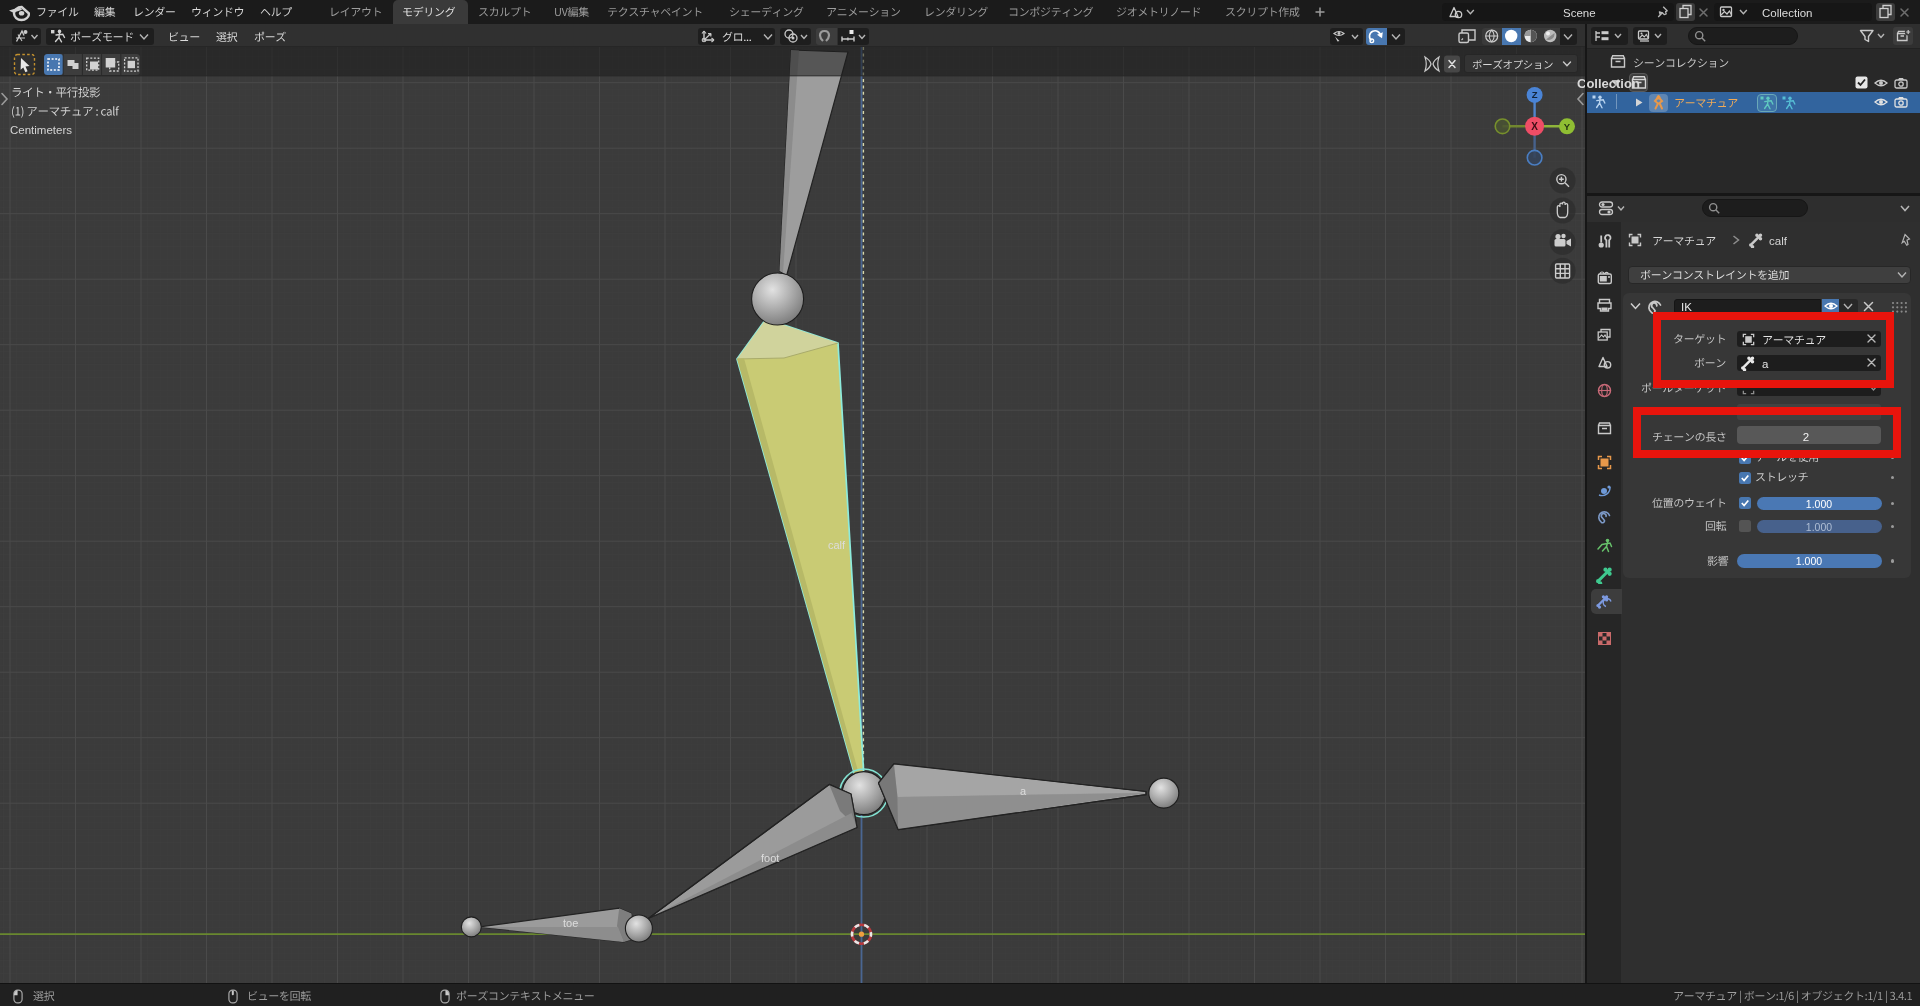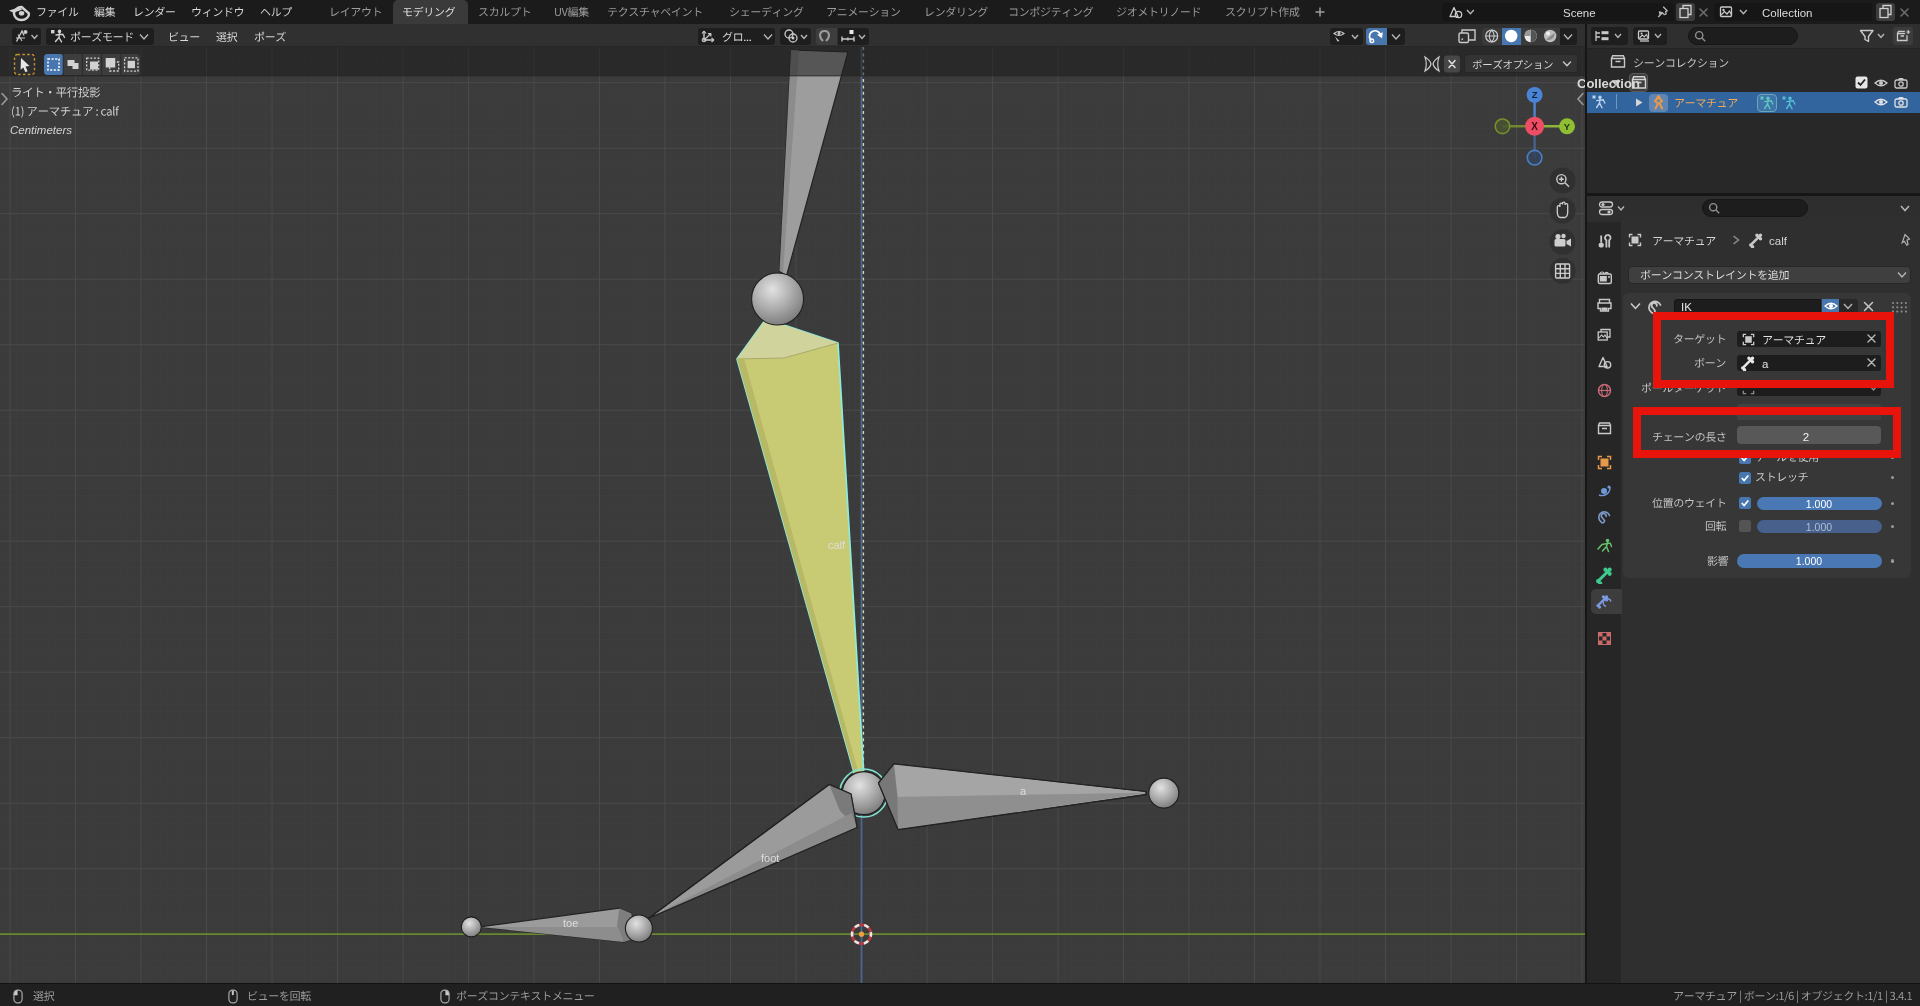--- a/index.html
+++ b/index.html
@@ -90,21 +90,21 @@
   </svg>
 <svg class="abs" style="left:1562px;top:60px" width="10" height="8" viewBox="0 0 10 8">
     <path d="M1.5,2 L5,5.8 L8.5,2" fill="none" stroke="#c9c9c9" stroke-width="1.4" stroke-linecap="round"></path>
   </svg>
 <svg style="position:absolute;left:11.0px;top:85.0px;overflow:visible" width="89.2" height="15.5" viewBox="0 -11.5 89.2 15.5">
     <path d="M2.7 -8.6Q2.9 -8.5 3.2 -8.5Q3.4 -8.5 3.7 -8.5Q3.9 -8.5 4.3 -8.5Q4.8 -8.5 5.4 -8.5Q5.9 -8.5 6.5 -8.5Q7.1 -8.5 7.6 -8.5Q8.0 -8.5 8.2 -8.5Q8.5 -8.5 8.8 -8.5Q9.0 -8.5 9.3 -8.6V-7.6Q9.0 -7.6 8.8 -7.6Q8.5 -7.6 8.2 -7.6Q8.0 -7.6 7.6 -7.6Q7.1 -7.6 6.5 -7.6Q5.9 -7.6 5.4 -7.6Q4.8 -7.6 4.3 -7.6Q3.9 -7.6 3.7 -7.6Q3.4 -7.6 3.2 -7.6Q2.9 -7.6 2.7 -7.6ZM10.1 -5.5Q10.1 -5.5 10.0 -5.4Q10.0 -5.3 9.9 -5.2Q9.7 -4.3 9.3 -3.5Q8.9 -2.6 8.3 -1.9Q7.4 -0.9 6.3 -0.4Q5.2 0.2 4.2 0.5L3.4 -0.3Q4.7 -0.6 5.7 -1.1Q6.8 -1.7 7.5 -2.5Q8.0 -3.0 8.4 -3.7Q8.7 -4.4 8.9 -5.0Q8.7 -5.0 8.4 -5.0Q8.0 -5.0 7.5 -5.0Q7.0 -5.0 6.4 -5.0Q5.9 -5.0 5.3 -5.0Q4.7 -5.0 4.2 -5.0Q3.6 -5.0 3.3 -5.0Q2.9 -5.0 2.8 -5.0Q2.5 -5.0 2.2 -5.0Q1.9 -5.0 1.6 -5.0V-5.9Q1.9 -5.9 2.2 -5.9Q2.5 -5.9 2.8 -5.9Q2.9 -5.9 3.2 -5.9Q3.6 -5.9 4.1 -5.9Q4.6 -5.9 5.2 -5.9Q5.8 -5.9 6.4 -5.9Q6.9 -5.9 7.5 -5.9Q8.0 -5.9 8.3 -5.9Q8.7 -5.9 8.8 -5.9Q9.0 -5.9 9.2 -5.9Q9.3 -5.9 9.4 -5.9Z M12.1 -4.2Q13.6 -4.6 14.9 -5.1Q16.2 -5.7 17.2 -6.3Q17.8 -6.7 18.3 -7.1Q18.9 -7.6 19.4 -8.0Q19.9 -8.5 20.3 -9.0L21.1 -8.3Q20.6 -7.8 20.0 -7.3Q19.5 -6.8 18.8 -6.3Q18.2 -5.9 17.5 -5.5Q16.9 -5.1 16.1 -4.7Q15.3 -4.3 14.4 -3.9Q13.5 -3.6 12.6 -3.3ZM17.0 -5.8 18.0 -6.1V-0.9Q18.0 -0.7 18.0 -0.4Q18.0 -0.2 18.0 0.0Q18.0 0.2 18.0 0.4H16.9Q16.9 0.2 16.9 0.0Q17.0 -0.2 17.0 -0.4Q17.0 -0.7 17.0 -0.9Z M26.2 -1.0Q26.2 -1.2 26.2 -1.7Q26.2 -2.1 26.2 -2.8Q26.2 -3.5 26.2 -4.2Q26.2 -5.0 26.2 -5.7Q26.2 -6.4 26.2 -6.9Q26.2 -7.5 26.2 -7.7Q26.2 -7.9 26.2 -8.3Q26.1 -8.6 26.1 -8.9H27.2Q27.2 -8.6 27.2 -8.3Q27.1 -8.0 27.1 -7.7Q27.1 -7.3 27.1 -6.6Q27.1 -6.0 27.1 -5.3Q27.1 -4.6 27.1 -3.9Q27.1 -3.2 27.1 -2.6Q27.1 -2.0 27.1 -1.6Q27.1 -1.2 27.1 -1.0Q27.1 -0.8 27.1 -0.6Q27.2 -0.3 27.2 -0.1Q27.2 0.2 27.2 0.3H26.1Q26.1 0.1 26.2 -0.3Q26.2 -0.7 26.2 -1.0ZM26.9 -5.9Q27.5 -5.7 28.2 -5.5Q28.9 -5.2 29.6 -5.0Q30.3 -4.7 30.9 -4.4Q31.6 -4.2 32.0 -3.9L31.6 -3.0Q31.2 -3.2 30.5 -3.5Q29.9 -3.8 29.3 -4.0Q28.6 -4.3 28.0 -4.5Q27.4 -4.7 26.9 -4.9Z M39.2 -5.6Q39.5 -5.6 39.8 -5.4Q40.1 -5.3 40.3 -5.0Q40.4 -4.7 40.4 -4.4Q40.4 -4.0 40.3 -3.8Q40.1 -3.5 39.8 -3.3Q39.5 -3.1 39.2 -3.1Q38.9 -3.1 38.6 -3.3Q38.3 -3.5 38.1 -3.8Q38.0 -4.0 38.0 -4.4Q38.0 -4.7 38.1 -5.0Q38.3 -5.3 38.6 -5.4Q38.9 -5.6 39.2 -5.6Z M45.8 -8.9H54.9V-8.0H45.8ZM45.2 -4.0H55.5V-3.1H45.2ZM46.6 -7.2 47.4 -7.5Q47.6 -7.1 47.8 -6.6Q48.1 -6.1 48.2 -5.7Q48.4 -5.2 48.5 -4.9L47.7 -4.6Q47.6 -4.9 47.4 -5.4Q47.2 -5.8 47.0 -6.3Q46.8 -6.8 46.6 -7.2ZM53.3 -7.5 54.2 -7.3Q54.0 -6.8 53.7 -6.3Q53.5 -5.8 53.2 -5.4Q53.0 -4.9 52.8 -4.6L52.0 -4.8Q52.2 -5.2 52.5 -5.6Q52.7 -6.1 52.9 -6.6Q53.1 -7.1 53.3 -7.5ZM49.9 -8.6H50.8V0.9H49.9Z M60.8 -9.0H66.4V-8.1H60.8ZM64.1 -5.5H65.0V-0.2Q65.0 0.2 64.9 0.4Q64.8 0.6 64.5 0.8Q64.2 0.8 63.7 0.9Q63.2 0.9 62.3 0.9Q62.3 0.7 62.2 0.5Q62.1 0.2 62.0 0.0Q62.4 0.1 62.8 0.1Q63.2 0.1 63.4 0.1Q63.7 0.1 63.8 0.1Q64.0 0.0 64.1 -0.0Q64.1 -0.1 64.1 -0.2ZM60.3 -5.8H66.7V-5.0H60.3ZM58.0 -4.9 58.7 -5.7 58.8 -5.6V1.0H58.0ZM59.3 -7.2 60.1 -6.9Q59.7 -6.2 59.1 -5.5Q58.5 -4.7 57.9 -4.1Q57.3 -3.5 56.6 -3.0Q56.6 -3.1 56.5 -3.2Q56.4 -3.3 56.2 -3.5Q56.1 -3.6 56.0 -3.7Q56.6 -4.1 57.2 -4.7Q57.8 -5.3 58.4 -5.9Q58.9 -6.5 59.3 -7.2ZM58.8 -9.7 59.6 -9.3Q59.3 -8.8 58.8 -8.3Q58.3 -7.8 57.7 -7.3Q57.2 -6.8 56.7 -6.5Q56.6 -6.6 56.5 -6.7Q56.4 -6.8 56.3 -6.9Q56.2 -7.1 56.2 -7.2Q56.6 -7.5 57.1 -7.9Q57.6 -8.3 58.1 -8.8Q58.5 -9.3 58.8 -9.7Z M72.4 -9.2H73.2V-8.0Q73.2 -7.5 73.1 -7.0Q73.0 -6.4 72.6 -5.9Q72.3 -5.3 71.6 -4.9Q71.6 -5.0 71.5 -5.1Q71.4 -5.3 71.3 -5.4Q71.1 -5.5 71.1 -5.5Q71.6 -5.9 71.9 -6.3Q72.2 -6.8 72.3 -7.2Q72.4 -7.6 72.4 -8.0ZM72.8 -9.2H75.8V-8.4H72.8ZM75.4 -9.2H76.2V-6.4Q76.2 -6.2 76.2 -6.2Q76.3 -6.1 76.4 -6.1Q76.5 -6.1 76.6 -6.1Q76.7 -6.1 76.9 -6.1Q77.0 -6.1 77.1 -6.1Q77.2 -6.1 77.2 -6.2Q77.3 -6.3 77.3 -6.6Q77.3 -6.9 77.3 -7.5Q77.5 -7.4 77.7 -7.3Q77.9 -7.2 78.1 -7.2Q78.0 -6.5 78.0 -6.1Q77.9 -5.7 77.7 -5.6Q77.5 -5.4 77.2 -5.4Q77.1 -5.4 76.9 -5.4Q76.7 -5.4 76.6 -5.4Q76.4 -5.4 76.3 -5.4Q75.9 -5.4 75.7 -5.5Q75.5 -5.6 75.5 -5.8Q75.4 -6.0 75.4 -6.4ZM71.7 -4.7H76.6V-3.9H71.7ZM76.4 -4.7H76.5L76.7 -4.7L77.2 -4.5Q76.9 -3.3 76.3 -2.4Q75.7 -1.6 74.9 -0.9Q74.1 -0.2 73.1 0.2Q72.2 0.7 71.1 0.9Q71.1 0.8 71.0 0.7Q70.9 0.5 70.8 0.4Q70.8 0.2 70.7 0.2Q71.6 -0.1 72.5 -0.5Q73.4 -0.9 74.2 -1.4Q74.9 -2.0 75.5 -2.8Q76.1 -3.6 76.4 -4.5ZM72.9 -3.9Q73.5 -2.4 74.8 -1.3Q76.2 -0.3 78.1 0.1Q78.0 0.2 77.9 0.4Q77.8 0.5 77.7 0.7Q77.6 0.8 77.5 0.9Q75.6 0.4 74.2 -0.7Q72.8 -1.9 72.1 -3.7ZM67.3 -3.5Q67.8 -3.6 68.4 -3.8Q69.0 -4.0 69.7 -4.2Q70.4 -4.4 71.1 -4.6L71.2 -3.9Q70.3 -3.5 69.3 -3.2Q68.3 -2.9 67.6 -2.6ZM67.4 -7.4H71.2V-6.6H67.4ZM69.1 -9.7H69.9V-0.1Q69.9 0.3 69.9 0.5Q69.8 0.7 69.5 0.8Q69.3 0.9 68.9 0.9Q68.6 0.9 68.0 0.9Q68.0 0.7 67.9 0.5Q67.8 0.3 67.7 0.1Q68.1 0.1 68.4 0.1Q68.8 0.1 68.9 0.1Q69.0 0.1 69.0 0.1Q69.1 0.0 69.1 -0.1Z M78.6 -5.5H85.1V-4.8H78.6ZM81.5 -6.3H82.3V-5.1H81.5ZM80.2 -3.5V-2.4H83.6V-3.5ZM79.5 -4.1H84.4V-1.8H79.5ZM80.1 -7.4V-6.7H83.7V-7.4ZM80.1 -8.7V-8.0H83.7V-8.7ZM79.4 -9.2H84.5V-6.2H79.4ZM81.5 -2.2H82.3V0.1Q82.3 0.4 82.2 0.5Q82.1 0.7 81.9 0.8Q81.7 0.9 81.3 0.9Q81.0 0.9 80.5 0.9Q80.5 0.8 80.4 0.6Q80.3 0.4 80.2 0.2Q80.6 0.2 80.9 0.2Q81.2 0.2 81.3 0.2Q81.4 0.2 81.4 0.2Q81.5 0.2 81.5 0.1ZM79.8 -1.5 80.5 -1.3Q80.3 -0.8 79.9 -0.3Q79.6 0.2 79.2 0.6Q79.1 0.5 79.0 0.4Q78.9 0.4 78.7 0.3Q78.6 0.2 78.5 0.1Q78.9 -0.2 79.3 -0.6Q79.6 -1.0 79.8 -1.5ZM83.0 -1.2 83.6 -1.5Q84.0 -1.1 84.3 -0.7Q84.7 -0.3 84.9 0.1L84.2 0.4Q84.1 0.2 83.9 -0.1Q83.7 -0.3 83.5 -0.6Q83.2 -0.9 83.0 -1.2ZM87.8 -9.5 88.6 -9.1Q88.2 -8.6 87.7 -8.1Q87.2 -7.6 86.7 -7.2Q86.1 -6.8 85.6 -6.5Q85.5 -6.6 85.3 -6.8Q85.1 -7.0 85.0 -7.1Q85.5 -7.4 86.0 -7.8Q86.5 -8.1 87.0 -8.6Q87.5 -9.0 87.8 -9.5ZM88.1 -6.3 88.9 -5.9Q88.5 -5.4 87.9 -4.9Q87.4 -4.4 86.8 -3.9Q86.2 -3.5 85.6 -3.2Q85.5 -3.3 85.3 -3.5Q85.2 -3.7 85.0 -3.8Q85.5 -4.1 86.1 -4.5Q86.7 -4.9 87.2 -5.3Q87.7 -5.8 88.1 -6.3ZM88.4 -3.0 89.2 -2.7Q88.8 -1.9 88.2 -1.3Q87.5 -0.6 86.8 -0.0Q86.0 0.5 85.2 0.9Q85.1 0.7 84.9 0.5Q84.7 0.3 84.5 0.2Q85.3 -0.1 86.1 -0.6Q86.8 -1.1 87.4 -1.7Q88.0 -2.3 88.4 -3.0Z" fill="#d4d4d4"></path>
   </svg>
 <svg style="position:absolute;left:11.0px;top:104.0px;overflow:visible" width="107.5" height="15.5" viewBox="0 -11.5 107.5 15.5">
     <path d="M2.8 2.3Q2.0 1.0 1.5 -0.5Q1.1 -1.9 1.1 -3.6Q1.1 -5.3 1.5 -6.7Q2.0 -8.1 2.8 -9.4L3.4 -9.1Q2.7 -7.9 2.3 -6.5Q1.9 -5.0 1.9 -3.6Q1.9 -2.1 2.3 -0.7Q2.7 0.7 3.4 2.0Z M4.6 0.0V-0.9H6.4V-7.2H4.9V-7.8Q5.5 -7.9 5.9 -8.1Q6.3 -8.2 6.7 -8.4H7.5V-0.9H9.2V0.0Z M10.7 2.3 10.1 2.0Q10.8 0.7 11.2 -0.7Q11.5 -2.1 11.5 -3.6Q11.5 -5.0 11.2 -6.5Q10.8 -7.9 10.1 -9.1L10.7 -9.4Q11.5 -8.1 12.0 -6.7Q12.4 -5.3 12.4 -3.6Q12.4 -1.9 12.0 -0.5Q11.5 1.0 10.7 2.3Z M26.0 -7.8Q26.0 -7.7 25.9 -7.6Q25.8 -7.5 25.7 -7.4Q25.5 -7.0 25.1 -6.4Q24.6 -5.8 24.1 -5.2Q23.5 -4.6 22.9 -4.2L22.1 -4.8Q22.5 -5.0 22.9 -5.4Q23.3 -5.7 23.6 -6.0Q24.0 -6.4 24.2 -6.8Q24.5 -7.1 24.6 -7.4Q24.4 -7.4 24.0 -7.4Q23.6 -7.4 23.1 -7.4Q22.5 -7.4 21.9 -7.4Q21.2 -7.4 20.6 -7.4Q20.0 -7.4 19.5 -7.4Q18.9 -7.4 18.6 -7.4Q18.2 -7.4 18.1 -7.4Q17.7 -7.4 17.4 -7.4Q17.1 -7.3 16.8 -7.3V-8.3Q17.1 -8.3 17.4 -8.3Q17.7 -8.2 18.1 -8.2Q18.2 -8.2 18.6 -8.2Q18.9 -8.2 19.5 -8.2Q20.0 -8.2 20.7 -8.2Q21.3 -8.2 22.0 -8.2Q22.6 -8.2 23.2 -8.2Q23.7 -8.2 24.1 -8.2Q24.5 -8.2 24.7 -8.2Q24.8 -8.2 24.9 -8.3Q25.1 -8.3 25.2 -8.3Q25.4 -8.3 25.5 -8.3ZM21.4 -6.3Q21.4 -5.3 21.4 -4.5Q21.3 -3.7 21.2 -3.0Q21.0 -2.3 20.6 -1.7Q20.3 -1.1 19.7 -0.5Q19.1 -0.0 18.2 0.4L17.4 -0.3Q17.6 -0.3 17.9 -0.5Q18.2 -0.6 18.4 -0.8Q19.1 -1.2 19.5 -1.7Q19.9 -2.2 20.1 -2.8Q20.3 -3.4 20.4 -4.0Q20.5 -4.7 20.5 -5.4Q20.5 -5.6 20.5 -5.8Q20.4 -6.0 20.4 -6.3Z M27.7 -5.0Q27.8 -5.0 28.1 -5.0Q28.3 -4.9 28.6 -4.9Q28.9 -4.9 29.3 -4.9Q29.4 -4.9 29.8 -4.9Q30.2 -4.9 30.7 -4.9Q31.2 -4.9 31.8 -4.9Q32.4 -4.9 33.0 -4.9Q33.6 -4.9 34.1 -4.9Q34.6 -4.9 35.0 -4.9Q35.4 -4.9 35.6 -4.9Q36.0 -4.9 36.3 -4.9Q36.6 -5.0 36.8 -5.0V-3.9Q36.6 -3.9 36.3 -3.9Q36.0 -3.9 35.6 -3.9Q35.4 -3.9 35.0 -3.9Q34.6 -3.9 34.1 -3.9Q33.6 -3.9 33.0 -3.9Q32.4 -3.9 31.8 -3.9Q31.2 -3.9 30.7 -3.9Q30.2 -3.9 29.8 -3.9Q29.4 -3.9 29.3 -3.9Q28.8 -3.9 28.4 -3.9Q27.9 -3.9 27.7 -3.9Z M48.3 -7.3Q48.2 -7.2 48.2 -7.1Q48.1 -7.0 48.0 -6.9Q47.7 -6.4 47.2 -5.8Q46.8 -5.2 46.2 -4.5Q45.6 -3.9 45.0 -3.2Q44.3 -2.6 43.5 -2.0L42.8 -2.7Q43.5 -3.2 44.1 -3.7Q44.7 -4.3 45.3 -4.9Q45.8 -5.4 46.1 -6.0Q46.5 -6.5 46.8 -6.9Q46.5 -6.9 46.1 -6.9Q45.7 -6.9 45.1 -6.9Q44.5 -6.9 43.9 -6.9Q43.2 -6.9 42.6 -6.9Q42.0 -6.9 41.4 -6.9Q40.9 -6.9 40.5 -6.9Q40.1 -6.9 40.0 -6.9Q39.8 -6.9 39.5 -6.9Q39.3 -6.9 39.1 -6.9Q38.9 -6.9 38.8 -6.8V-7.9Q39.0 -7.9 39.2 -7.8Q39.4 -7.8 39.6 -7.8Q39.8 -7.8 40.0 -7.8Q40.1 -7.8 40.5 -7.8Q40.9 -7.8 41.4 -7.8Q41.9 -7.8 42.6 -7.8Q43.2 -7.8 43.8 -7.8Q44.5 -7.8 45.1 -7.8Q45.7 -7.8 46.1 -7.8Q46.6 -7.8 46.8 -7.8Q47.3 -7.8 47.6 -7.9ZM42.9 -1.8Q42.6 -2.1 42.3 -2.4Q41.9 -2.7 41.6 -3.1Q41.2 -3.4 40.8 -3.7Q40.5 -3.9 40.3 -4.1L41.0 -4.7Q41.2 -4.6 41.5 -4.3Q41.9 -4.0 42.2 -3.7Q42.6 -3.4 43.0 -3.1Q43.4 -2.7 43.7 -2.4Q44.1 -2.1 44.5 -1.7Q44.9 -1.2 45.2 -0.8Q45.6 -0.5 45.8 -0.2L45.0 0.5Q44.8 0.2 44.4 -0.2Q44.1 -0.6 43.7 -1.0Q43.3 -1.5 42.9 -1.8Z M50.7 -8.0Q51.1 -8.0 51.8 -8.0Q52.5 -8.0 53.2 -8.0Q53.9 -8.1 54.6 -8.2Q55.0 -8.2 55.4 -8.3Q55.8 -8.4 56.2 -8.5Q56.6 -8.6 57.0 -8.6Q57.3 -8.7 57.5 -8.8L58.1 -8.0Q57.9 -8.0 57.8 -7.9Q57.6 -7.9 57.5 -7.9Q57.1 -7.8 56.7 -7.7Q56.3 -7.6 55.8 -7.5Q55.3 -7.4 54.8 -7.4Q54.2 -7.3 53.5 -7.2Q52.8 -7.2 52.1 -7.2Q51.4 -7.1 50.9 -7.1ZM51.3 -0.2Q52.3 -0.6 53.0 -1.3Q53.6 -1.9 53.9 -2.8Q54.3 -3.7 54.3 -4.9Q54.3 -4.9 54.3 -5.2Q54.3 -5.5 54.3 -6.1Q54.3 -6.7 54.3 -7.5L55.2 -7.6Q55.2 -7.4 55.2 -7.0Q55.2 -6.6 55.2 -6.3Q55.2 -5.9 55.2 -5.6Q55.2 -5.3 55.2 -5.1Q55.2 -4.9 55.2 -4.9Q55.2 -3.7 54.9 -2.7Q54.6 -1.7 54.0 -0.9Q53.3 -0.2 52.2 0.5ZM49.8 -5.3Q50.0 -5.2 50.3 -5.2Q50.5 -5.2 50.8 -5.2Q51.0 -5.2 51.4 -5.2Q51.9 -5.2 52.5 -5.2Q53.1 -5.2 53.9 -5.2Q54.6 -5.2 55.3 -5.2Q56.1 -5.2 56.7 -5.2Q57.3 -5.2 57.8 -5.2Q58.2 -5.2 58.4 -5.2Q58.5 -5.2 58.7 -5.2Q58.8 -5.2 59.0 -5.2Q59.2 -5.2 59.3 -5.3V-4.3Q59.1 -4.3 58.9 -4.3Q58.6 -4.3 58.4 -4.3Q58.2 -4.3 57.8 -4.3Q57.4 -4.3 56.7 -4.3Q56.1 -4.3 55.4 -4.3Q54.6 -4.3 53.9 -4.3Q53.2 -4.3 52.5 -4.3Q51.9 -4.3 51.4 -4.3Q51.0 -4.3 50.8 -4.3Q50.6 -4.3 50.3 -4.3Q50.0 -4.3 49.8 -4.3Z M68.4 -5.5Q68.4 -5.4 68.4 -5.3Q68.3 -5.2 68.3 -5.1Q68.3 -4.9 68.2 -4.4Q68.2 -4.0 68.1 -3.4Q68.0 -2.9 67.9 -2.3Q67.9 -1.8 67.8 -1.4Q67.7 -0.9 67.7 -0.7H66.7Q66.8 -0.9 66.8 -1.3Q66.9 -1.7 67.0 -2.2Q67.0 -2.7 67.1 -3.3Q67.2 -3.8 67.2 -4.2Q67.3 -4.6 67.3 -4.9Q67.1 -4.9 66.7 -4.9Q66.3 -4.9 65.8 -4.9Q65.3 -4.9 64.9 -4.9Q64.4 -4.9 64.1 -4.9Q63.7 -4.9 63.7 -4.9Q63.4 -4.9 63.2 -4.9Q62.9 -4.8 62.7 -4.8V-5.8Q62.9 -5.8 63.0 -5.8Q63.2 -5.7 63.3 -5.7Q63.5 -5.7 63.6 -5.7Q63.8 -5.7 64.1 -5.7Q64.4 -5.7 64.9 -5.7Q65.3 -5.7 65.8 -5.7Q66.2 -5.7 66.6 -5.7Q66.9 -5.7 67.1 -5.7Q67.2 -5.7 67.3 -5.7Q67.5 -5.8 67.6 -5.8Q67.7 -5.8 67.7 -5.8ZM61.6 -1.0Q61.9 -1.0 62.1 -1.0Q62.3 -1.0 62.6 -1.0Q62.8 -1.0 63.2 -1.0Q63.7 -1.0 64.4 -1.0Q65.0 -1.0 65.7 -1.0Q66.5 -1.0 67.1 -1.0Q67.8 -1.0 68.2 -1.0Q68.7 -1.0 68.9 -1.0Q69.1 -1.0 69.3 -1.0Q69.6 -1.0 69.8 -1.0V-0.1Q69.7 -0.1 69.5 -0.1Q69.4 -0.1 69.2 -0.1Q69.0 -0.1 68.9 -0.1Q68.7 -0.1 68.3 -0.1Q67.8 -0.1 67.1 -0.1Q66.4 -0.1 65.7 -0.1Q65.0 -0.1 64.3 -0.1Q63.7 -0.1 63.2 -0.1Q62.7 -0.1 62.6 -0.1Q62.3 -0.1 62.1 -0.1Q61.9 -0.1 61.6 -0.1Z M81.8 -7.8Q81.7 -7.7 81.6 -7.6Q81.5 -7.5 81.5 -7.4Q81.3 -7.0 80.8 -6.4Q80.4 -5.8 79.8 -5.2Q79.3 -4.6 78.6 -4.2L77.9 -4.8Q78.3 -5.0 78.6 -5.4Q79.0 -5.7 79.4 -6.0Q79.7 -6.4 80.0 -6.8Q80.2 -7.1 80.4 -7.4Q80.2 -7.4 79.8 -7.4Q79.4 -7.4 78.8 -7.4Q78.3 -7.4 77.6 -7.4Q77.0 -7.4 76.4 -7.4Q75.7 -7.4 75.2 -7.4Q74.7 -7.4 74.3 -7.4Q73.9 -7.4 73.8 -7.4Q73.5 -7.4 73.2 -7.4Q72.8 -7.3 72.5 -7.3V-8.3Q72.8 -8.3 73.2 -8.3Q73.5 -8.2 73.8 -8.2Q73.9 -8.2 74.3 -8.2Q74.7 -8.2 75.2 -8.2Q75.8 -8.2 76.4 -8.2Q77.1 -8.2 77.7 -8.2Q78.3 -8.2 78.9 -8.2Q79.5 -8.2 79.9 -8.2Q80.3 -8.2 80.4 -8.2Q80.5 -8.2 80.7 -8.3Q80.8 -8.3 81.0 -8.3Q81.1 -8.3 81.2 -8.3ZM77.2 -6.3Q77.2 -5.3 77.1 -4.5Q77.1 -3.7 76.9 -3.0Q76.7 -2.3 76.4 -1.7Q76.0 -1.1 75.5 -0.5Q74.9 -0.0 74.0 0.4L73.1 -0.3Q73.4 -0.3 73.7 -0.5Q73.9 -0.6 74.2 -0.8Q74.8 -1.2 75.3 -1.7Q75.7 -2.2 75.9 -2.8Q76.1 -3.4 76.1 -4.0Q76.2 -4.7 76.2 -5.4Q76.2 -5.6 76.2 -5.8Q76.2 -6.0 76.2 -6.3Z M86.1 -4.5Q85.7 -4.5 85.5 -4.7Q85.3 -4.9 85.3 -5.3Q85.3 -5.7 85.5 -5.9Q85.7 -6.1 86.1 -6.1Q86.4 -6.1 86.6 -5.9Q86.8 -5.7 86.8 -5.3Q86.8 -4.9 86.6 -4.7Q86.4 -4.5 86.1 -4.5ZM86.1 0.2Q85.7 0.2 85.5 -0.1Q85.3 -0.3 85.3 -0.6Q85.3 -1.0 85.5 -1.2Q85.7 -1.5 86.1 -1.5Q86.4 -1.5 86.6 -1.2Q86.8 -1.0 86.8 -0.6Q86.8 -0.3 86.6 -0.1Q86.4 0.2 86.1 0.2Z M93.0 0.2Q92.2 0.2 91.6 -0.2Q90.9 -0.6 90.5 -1.4Q90.1 -2.1 90.1 -3.1Q90.1 -4.2 90.5 -4.9Q91.0 -5.6 91.6 -6.0Q92.3 -6.4 93.1 -6.4Q93.7 -6.4 94.2 -6.2Q94.6 -6.0 95.0 -5.7L94.4 -5.0Q94.2 -5.2 93.8 -5.4Q93.5 -5.5 93.2 -5.5Q92.6 -5.5 92.2 -5.2Q91.7 -4.9 91.5 -4.4Q91.2 -3.8 91.2 -3.1Q91.2 -2.4 91.5 -1.9Q91.7 -1.3 92.1 -1.0Q92.6 -0.7 93.1 -0.7Q93.6 -0.7 93.9 -0.9Q94.3 -1.1 94.6 -1.3L95.1 -0.6Q94.7 -0.3 94.1 -0.1Q93.6 0.2 93.0 0.2Z M97.5 0.2Q97.0 0.2 96.6 -0.1Q96.2 -0.3 96.0 -0.7Q95.7 -1.1 95.7 -1.6Q95.7 -2.6 96.6 -3.2Q97.6 -3.7 99.6 -4.0Q99.6 -4.4 99.4 -4.7Q99.3 -5.1 99.1 -5.3Q98.8 -5.5 98.3 -5.5Q97.7 -5.5 97.2 -5.3Q96.8 -5.1 96.4 -4.9L96.0 -5.6Q96.3 -5.8 96.7 -6.0Q97.0 -6.1 97.5 -6.3Q97.9 -6.4 98.4 -6.4Q99.2 -6.4 99.7 -6.1Q100.2 -5.8 100.4 -5.2Q100.6 -4.6 100.6 -3.8V0.0H99.7L99.7 -0.7H99.6Q99.2 -0.4 98.6 -0.1Q98.1 0.2 97.5 0.2ZM97.8 -0.7Q98.3 -0.7 98.7 -0.9Q99.1 -1.1 99.6 -1.5V-3.3Q98.5 -3.1 97.9 -2.9Q97.3 -2.7 97.0 -2.4Q96.7 -2.1 96.7 -1.7Q96.7 -1.2 97.1 -0.9Q97.4 -0.7 97.8 -0.7Z M103.3 0.2Q102.9 0.2 102.7 -0.0Q102.5 -0.2 102.3 -0.5Q102.2 -0.8 102.2 -1.2V-9.2H103.3V-1.2Q103.3 -0.9 103.4 -0.8Q103.5 -0.7 103.6 -0.7Q103.6 -0.7 103.7 -0.7Q103.7 -0.7 103.8 -0.7L103.9 0.1Q103.8 0.1 103.7 0.1Q103.5 0.2 103.3 0.2Z M105.3 0.0V-7.2Q105.3 -7.9 105.5 -8.3Q105.7 -8.8 106.1 -9.1Q106.5 -9.3 107.1 -9.3Q107.4 -9.3 107.7 -9.2Q108.0 -9.2 108.2 -9.1L108.0 -8.3Q107.6 -8.5 107.2 -8.5Q106.8 -8.5 106.6 -8.1Q106.4 -7.8 106.4 -7.2V0.0ZM104.5 -5.4V-6.2L105.4 -6.2H107.7V-5.4Z" fill="#d4d4d4"></path>
   </svg>
-<div style="position:absolute;top:122.0px;font-size:11.5px;color:#d4d4d4;line-height:16px;white-space:pre;left:10.0px;font-style:italic;">Centimeters</div>
+<div style="position:absolute;top:122.0px;font-size:11.5px;color:#d4d4d4;line-height:16px;white-space:pre;left:10.0px;">Centimeters</div>
 <svg class="abs" style="left:0px;top:91px" width="9" height="16" viewBox="0 0 9 16">
     <path d="M2,2.5 L7,8 L2,13.5" fill="none" stroke="#9a9a9a" stroke-width="1.6" stroke-linecap="round"></path>
   </svg>
 <svg class="abs" style="left:1576px;top:91px" width="9" height="16" viewBox="0 0 9 16">
     <path d="M7,2.5 L2,8 L7,13.5" fill="none" stroke="#9a9a9a" stroke-width="1.6" stroke-linecap="round"></path>
   </svg>
 <svg class="abs" style="left:1488px;top:80px" width="96" height="210" viewBox="0 0 96 210">
 <line x1="46.6" y1="46.3" x2="46.6" y2="14.9" stroke="#5084cc" stroke-width="2.4"></line>
 <line x1="46.6" y1="46.3" x2="46.6" y2="77.7" stroke="#47628c" stroke-width="2.4"></line>
 <line x1="46.6" y1="46.3" x2="79" y2="46.3" stroke="#8fb43a" stroke-width="2.4"></line>

